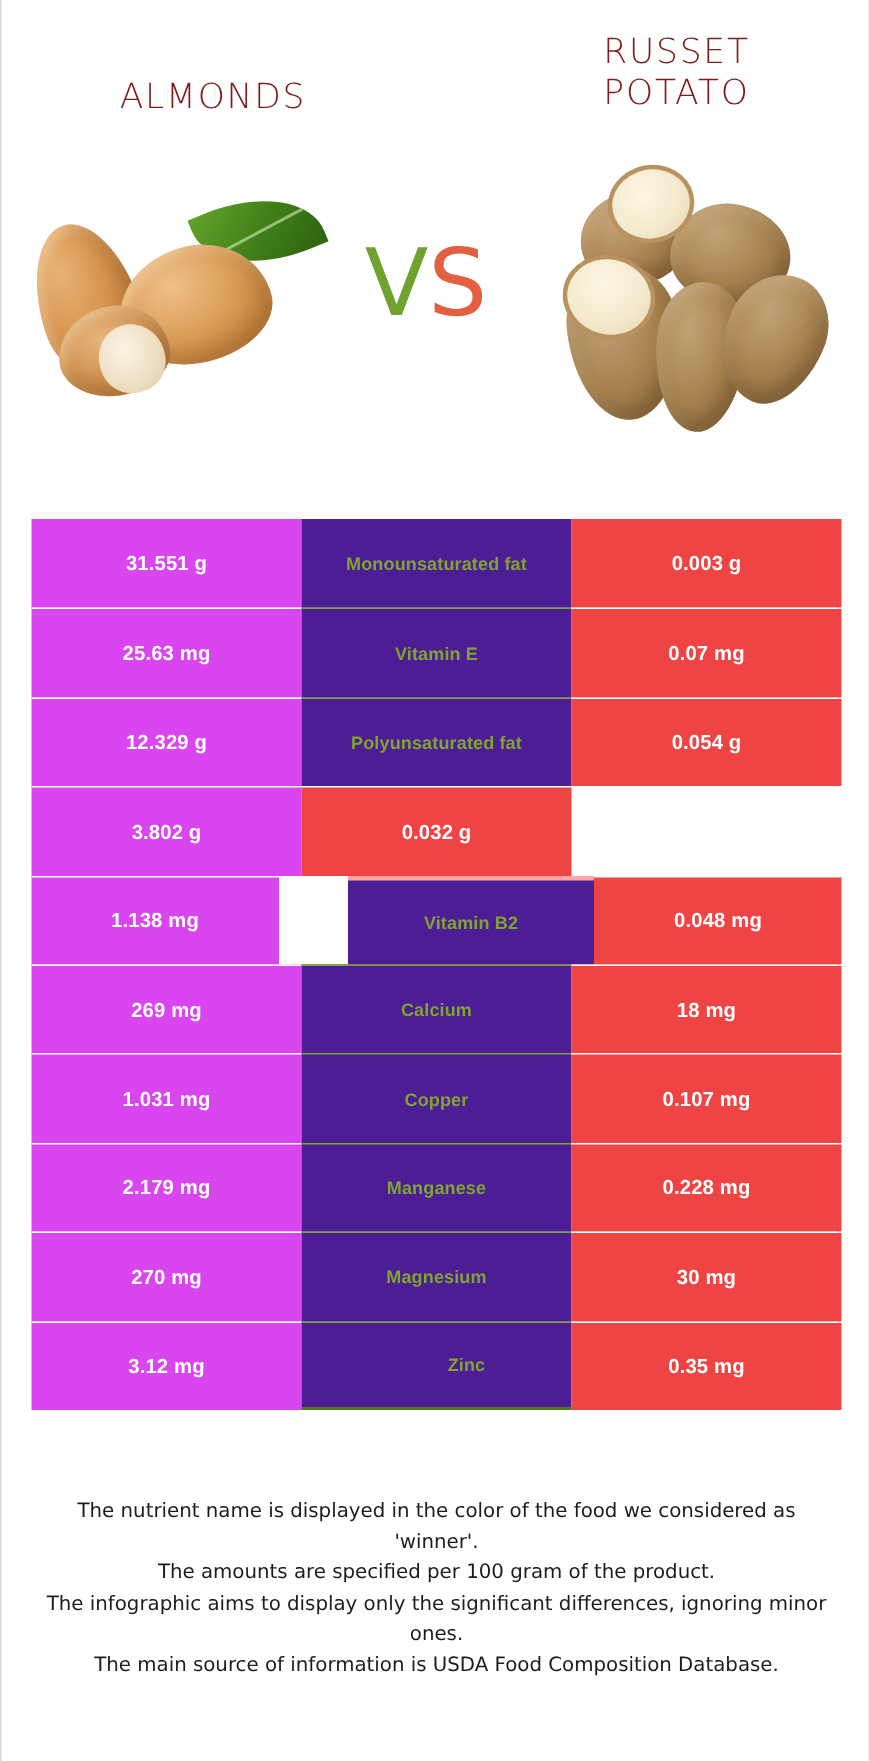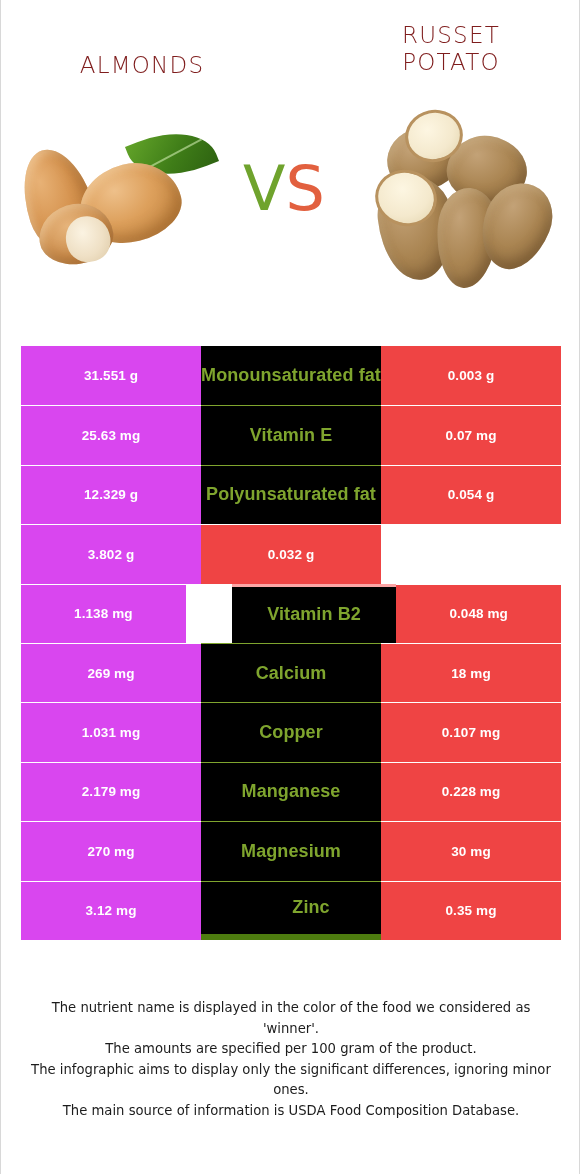--- a/index.html
+++ b/index.html
@@ -175,39 +175,39 @@
     letter-spacing: .1px;
     box-sizing: border-box;
   }
   .cell-left {
     width: 180px;
     background: #d946ef;
     color: #ffffff;
   }
   .cell-mid {
     width: 180px;
-    background: #000000;
+    background: #4c1d95;
     font-weight: 700;
-    font-size: 18px;
+    font-size: 12px;
   }
   .cell-right {
     width: 180px;
     background: #ef4444;
     color: #ffffff;
   }
   .win-green .cell-mid { color: #7fa52e; }
   .win-orange .cell-mid { color: #d9674d; }
 
   
   .row + .row .cell-mid { border-top: 1px solid #7fa52e; }
   .row + .row.after-orange .cell-mid { border-top: 3px solid #fca5a5; margin-left: 46px; }
   
   .row + .row .cell-left  { border-top: 1.6px solid #ffffff; }
   .row + .row .cell-right { border-top: 1.6px solid #ffffff; }
-  .table .row:last-child .cell-mid { border-bottom: 6px solid #4d7c0f; padding-left: 40px; }
+  .table .row:last-child .cell-mid { border-bottom: 2px solid #4d7c0f; padding-left: 40px; }
 
   
   .footer {
     position: absolute;
     left: 30px;
     top: 998px;
     width: 520px;
     text-align: center;
     font-family: "DejaVu Sans", sans-serif;
     font-size: 13.2px;

